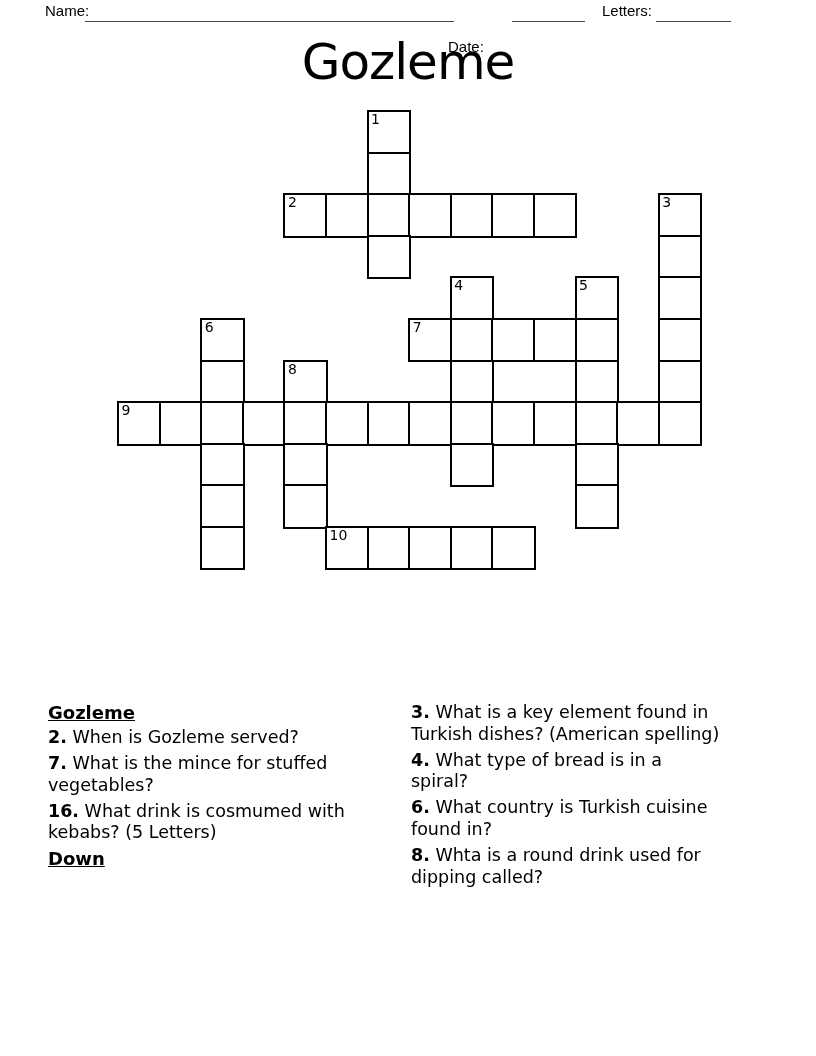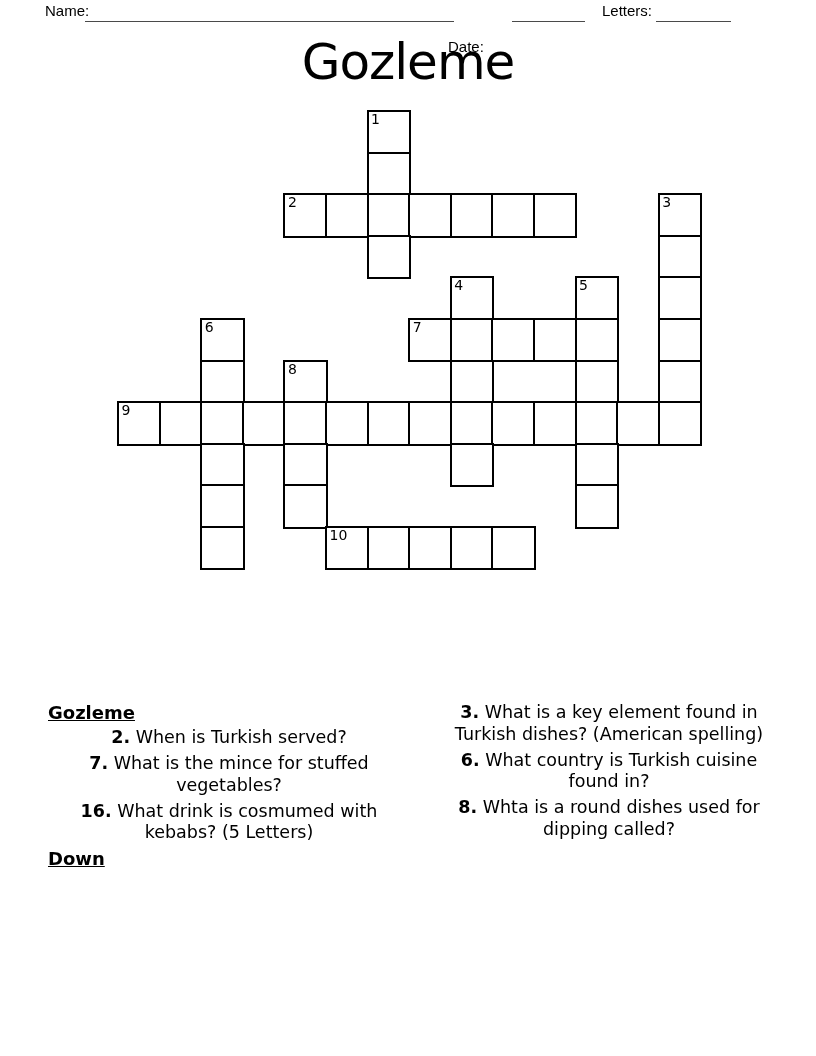--- a/index.html
+++ b/index.html
@@ -62,21 +62,20 @@
     font-size: 18px; font-weight: 700;
     text-decoration: underline;
     line-height: 22px;
     margin-bottom: 3px;
   }
   .clue {
     font-size: 17.5px;
     line-height: 21.6px;
     margin-bottom: 4.5px;
     white-space: pre-line;
-    text-align: center;
   }
   .clue b { font-weight: 700; }
 </style>
 </head>
 <body>
 
 <div class="page">
 
   <span class="hdr-label" id="name-label">Name:</span>
   <span class="hdr-line" id="name-line"></span>
@@ -161,29 +160,31 @@
         <span class="cell-num">10</span>
       </div>
       <div class="cell" style="left: 366.6px; top: 526px; width: 44.4px; height: 44.4px; border-width: 2.8px;"></div>
       <div class="cell" style="left: 408.2px; top: 526px; width: 44.4px; height: 44.4px; border-width: 2.8px;"></div>
       <div class="cell" style="left: 449.8px; top: 526px; width: 44.4px; height: 44.4px; border-width: 2.8px;"></div>
       <div class="cell" style="left: 491.4px; top: 526px; width: 44.4px; height: 44.4px; border-width: 2.8px;"></div>
     </div>
 
   <div class="clues-col" id="clues-left">
       <div class="clue-heading">Gozleme</div>
-      <div class="clue"><b>2.</b><span> When is Turkish served?</span></div>
+      <div class="clue"><b>2.</b><span> When is Gozleme served?</span></div>
       <div class="clue"><b>7.</b><span> What is the mince for stuffed
 vegetables?</span></div>
       <div class="clue"><b>16.</b><span> What drink is cosmumed with
 kebabs? (5 Letters)</span></div>
       <div class="clue-heading">Down</div>
     </div>
   <div class="clues-col" id="clues-right">
       <div class="clue"><b>3.</b><span> What is a key element found in
 Turkish dishes? (American spelling)</span></div>
+      <div class="clue"><b>4.</b><span> What type of bread is in a
+spiral?</span></div>
       <div class="clue"><b>6.</b><span> What country is Turkish cuisine
 found in?</span></div>
-      <div class="clue"><b>8.</b><span> Whta is a round dishes used for
+      <div class="clue"><b>8.</b><span> Whta is a round drink used for
 dipping called?</span></div>
     </div>
 
 </div>
 
 </body></html>

